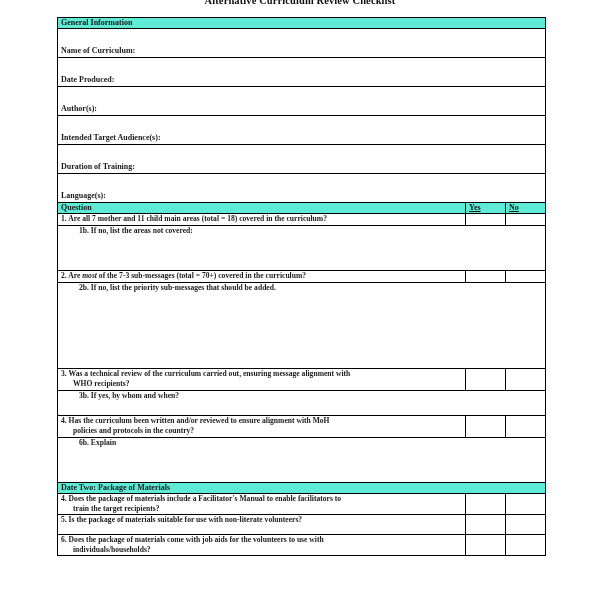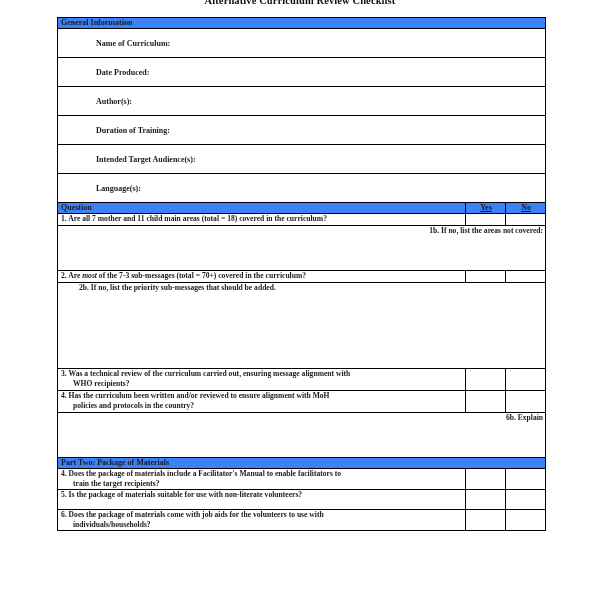--- a/index.html
+++ b/index.html
@@ -50,55 +50,55 @@
     border: 1px solid #000000;
     padding: 0px 2px 0px 3px;
     vertical-align: top;
     color: #1a1a1a;
     font-weight: bold;
     overflow: hidden;
   }
   .col-q { width: 408px; }
   .col-yn { width: 40px; }
 
-  .shaded { background: #3b82f6; margin-top: 24px; }
+  .shaded { background: #5eead4; margin-top: 24px; }
 
   .sect-head {
     font-weight: bold;
     font-size: 8px;
     height: 10px;
     line-height: 10px;
     padding-top: 0px;
   }
   .gi-row {
     height: 28px;
     font-size: 8px;
     line-height: 11px;
   }
-  .gi-row .lbl { display: block; padding-top: 9px; margin-left: 35px; }
+  .gi-row .lbl { display: block; padding-top: 16px; }
 
   .hdr-row td {
     height: 10px;
     line-height: 10px;
     font-size: 8px;
     font-weight: bold;
   }
-  .hdr-yn { text-align: center; text-decoration: underline; }
+  .hdr-yn { text-align: left; text-decoration: underline; }
 
   .q-row td { font-size: 7.6px; }
   .q-text { display: block; }
   .q-indent { padding-left: 12px; display: block; }
   .sub-text { display: block; padding-left: 18px; }
   .ital { font-style: italic; }
 
   .h-11 { height: 11px; }
   .h-19 { height: 19px; }
   .h-21 { height: 21px; }
   .h-24 { height: 24px; }
-  .h-44 { height: 44px; text-align: right; }
+  .h-44 { height: 44px; }
   .h-85 { height: 85px; }
   .h-20 { height: 20px; font-family: Liberation Serif, serif; }
 </style>
 </head>
 <body>
 
 <div class="page">
 
   <div class="doc-title">Alternative Curriculum Review Checklist</div>
 
@@ -125,26 +125,26 @@
             <span class="lbl">Date Produced:</span>
           </td>
         </tr>
         <tr>
           <td class="gi-row" colspan="3">
             <span class="lbl">Author(s):</span>
           </td>
         </tr>
         <tr>
           <td class="gi-row" colspan="3">
+            <span class="lbl">Intended Target Audience(s):</span>
+          </td>
+        </tr>
+        <tr>
+          <td class="gi-row" colspan="3">
             <span class="lbl">Duration of Training:</span>
-          </td>
-        </tr>
-        <tr>
-          <td class="gi-row" colspan="3">
-            <span class="lbl">Intended Target Audience(s):</span>
           </td>
         </tr>
         <tr>
           <td class="gi-row" colspan="3">
             <span class="lbl">Language(s):</span>
           </td>
         </tr>
 
         <tr class="hdr-row">
           <td class="shaded">Question</td>
@@ -188,40 +188,46 @@
         <tr class="q-row">
           <td class="h-21">
             <span class="q-text"><span>3.</span>
               <span>Was a technical review of the curriculum carried out, ensuring message alignment with</span></span>
             <span class="q-indent">WHO recipients?</span>
           </td>
           <td class="h-21"></td>
           <td class="h-21"></td>
         </tr>
 
+        <tr class="q-row">
+          <td class="h-24" colspan="3">
+            <span class="sub-text"><span>3b.</span>
+              <span>If yes, by whom and when?</span></span>
+          </td>
+        </tr>
 
         <tr class="q-row">
           <td class="h-21">
             <span class="q-text"><span>4.</span>
               <span>Has the curriculum been written and/or reviewed to ensure alignment with MoH</span></span>
             <span class="q-indent">policies and protocols in the country?</span>
           </td>
           <td class="h-21"></td>
           <td class="h-21"></td>
         </tr>
 
         <tr class="q-row">
           <td class="h-44" colspan="3">
             <span class="sub-text"><span>6b.</span>
               <span>Explain</span></span>
           </td>
         </tr>
 
         <tr>
-          <td class="shaded sect-head" colspan="3">Part Two: Package of Materials</td>
+          <td class="shaded sect-head" colspan="3">Date Two: Package of Materials</td>
         </tr>
 
         <tr class="q-row">
           <td class="h-20">
             <span class="q-text"><span>4.</span>
               <span>Does the package of materials include a Facilitator's Manual to enable facilitators to</span></span>
             <span class="q-indent">train the target recipients?</span>
           </td>
           <td class="h-20"></td>
           <td class="h-20"></td>

